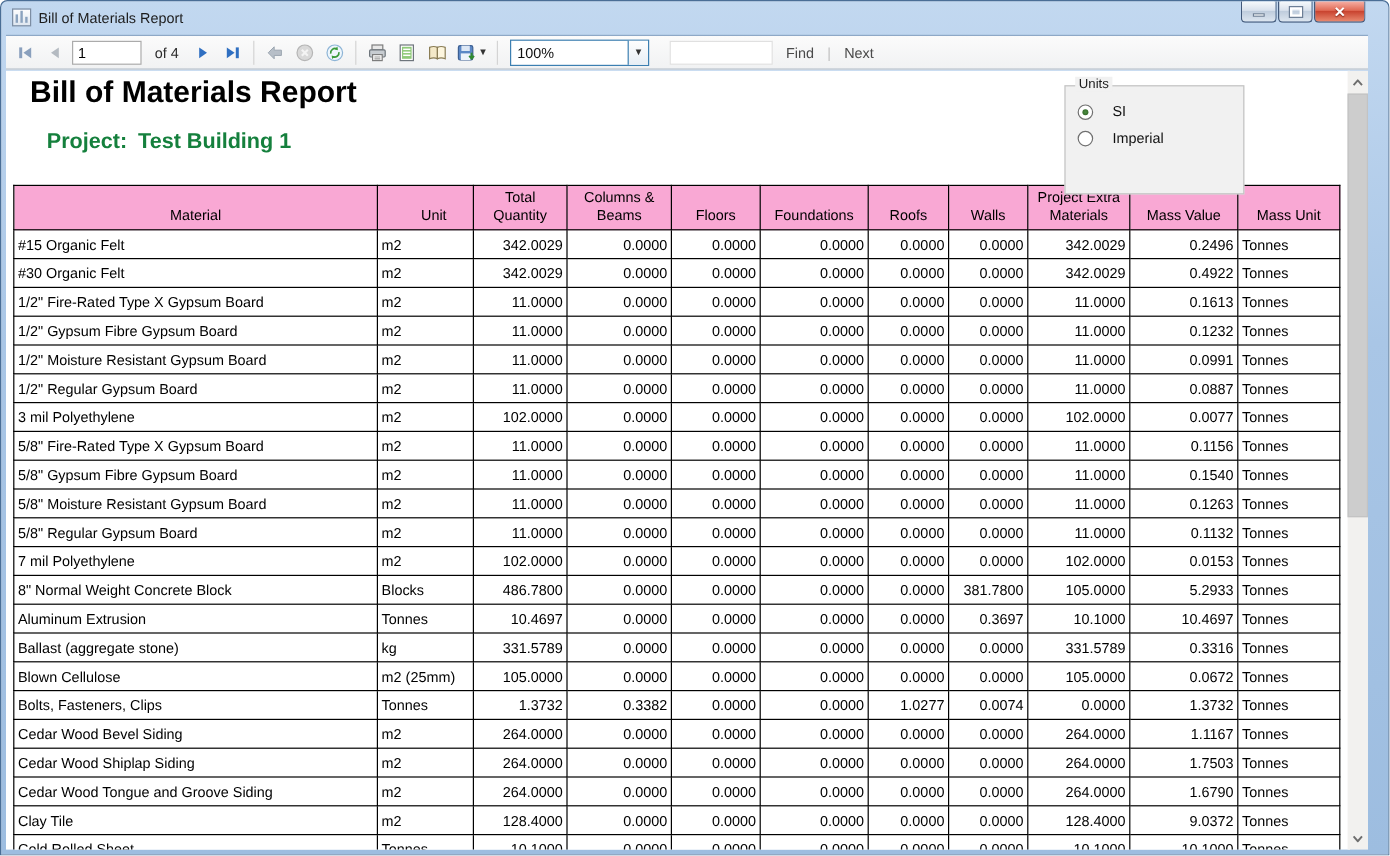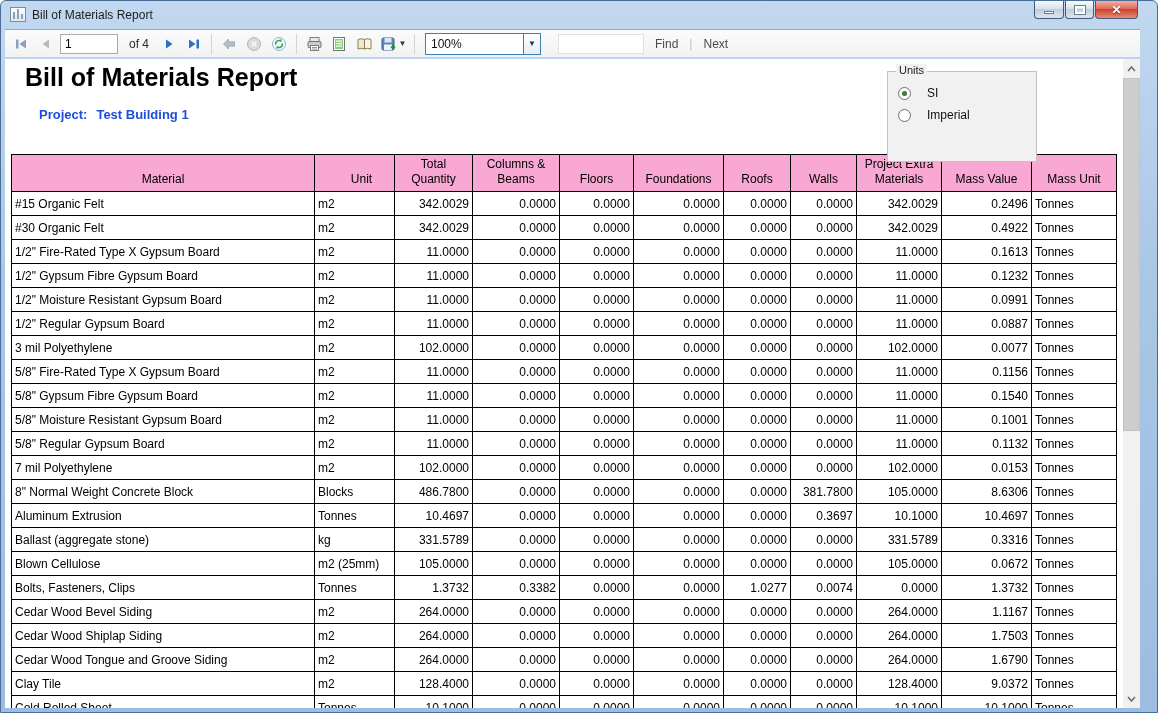--- a/index.html
+++ b/index.html
@@ -40,21 +40,21 @@
   .zoom-combo .zc-btn { width:17px; height:100%; display:flex; align-items:center; justify-content:center;
     border-left:1px solid #3c7fb1; background:linear-gradient(#fefefe,#e7eef5); font-size:8px; color:#333; }
   .search-input { width:86px; height:20px; margin-left:14px; border:1px solid #e0e0e0; background:#fff;
     font-size:12px; padding:0 4px; font-family:"Liberation Sans",sans-serif; }
   .findlink { font-size:12px; color:#4a4a4a; padding:0 8px; cursor:pointer; }
   .findsep { color:#c0c0c0; font-size:12px; }
   .caret { font-size:8px; color:#333; margin-left:1px; cursor:pointer; }
   
   .content { position:absolute; top:58px; left:4px; width:1120px; height:649px; background:#fff; overflow:hidden; }
   .report-title { position:absolute; left:20px; top:4px; font-size:25px; font-weight:bold; color:#000; letter-spacing:0; }
-  .project-line { position:absolute; left:34px; top:48px; font-size:13px; font-weight:bold; color:#1d4ed8; }
+  .project-line { position:absolute; left:34px; top:48px; font-size:18px; font-weight:bold; color:#15803d; }
   .project-line .pname { margin-left:9px; }
   
   .units-box { position:absolute; left:882px; top:12px; width:150px; height:91px; background:#f1f1f1;
     border:1px solid #c3c3c3; z-index:5; }
   .units-legend { position:absolute; top:-8px; left:8px; background:#f1f1f1; font-size:11px; color:#1c1c1c; padding:0 3px; }
   .radio-row { display:flex; align-items:center; gap:16px; margin:8px 0 0 10px; font-size:12px; color:#111; cursor:pointer; }
   .radio-row:first-of-type { margin-top:14px; }
   .radio { width:13px; height:13px; border-radius:50%; border:1px solid #707070; background:#fff; position:relative; flex:0 0 auto; }
   .radio.sel::after { content:""; position:absolute; left:3px; top:3px; width:5px; height:5px; border-radius:50%;
     background:radial-gradient(#4b8f3f,#2d5c24); }
@@ -348,21 +348,21 @@
           <tr>
             <td>5/8"  Moisture Resistant Gypsum Board</td>
             <td>m2</td>
             <td class="num">11.0000</td>
             <td class="num">0.0000</td>
             <td class="num">0.0000</td>
             <td class="num">0.0000</td>
             <td class="num">0.0000</td>
             <td class="num">0.0000</td>
             <td class="num">11.0000</td>
-            <td class="num">0.1001</td>
+            <td class="num">0.1263</td>
             <td>Tonnes</td>
           </tr>
           <tr>
             <td>5/8"  Regular Gypsum Board</td>
             <td>m2</td>
             <td class="num">11.0000</td>
             <td class="num">0.0000</td>
             <td class="num">0.0000</td>
             <td class="num">0.0000</td>
             <td class="num">0.0000</td>
@@ -387,21 +387,21 @@
           <tr>
             <td>8" Normal Weight Concrete Block</td>
             <td>Blocks</td>
             <td class="num">486.7800</td>
             <td class="num">0.0000</td>
             <td class="num">0.0000</td>
             <td class="num">0.0000</td>
             <td class="num">0.0000</td>
             <td class="num">381.7800</td>
             <td class="num">105.0000</td>
-            <td class="num">8.6306</td>
+            <td class="num">5.2933</td>
             <td>Tonnes</td>
           </tr>
           <tr>
             <td>Aluminum Extrusion</td>
             <td>Tonnes</td>
             <td class="num">10.4697</td>
             <td class="num">0.0000</td>
             <td class="num">0.0000</td>
             <td class="num">0.0000</td>
             <td class="num">0.0000</td>

